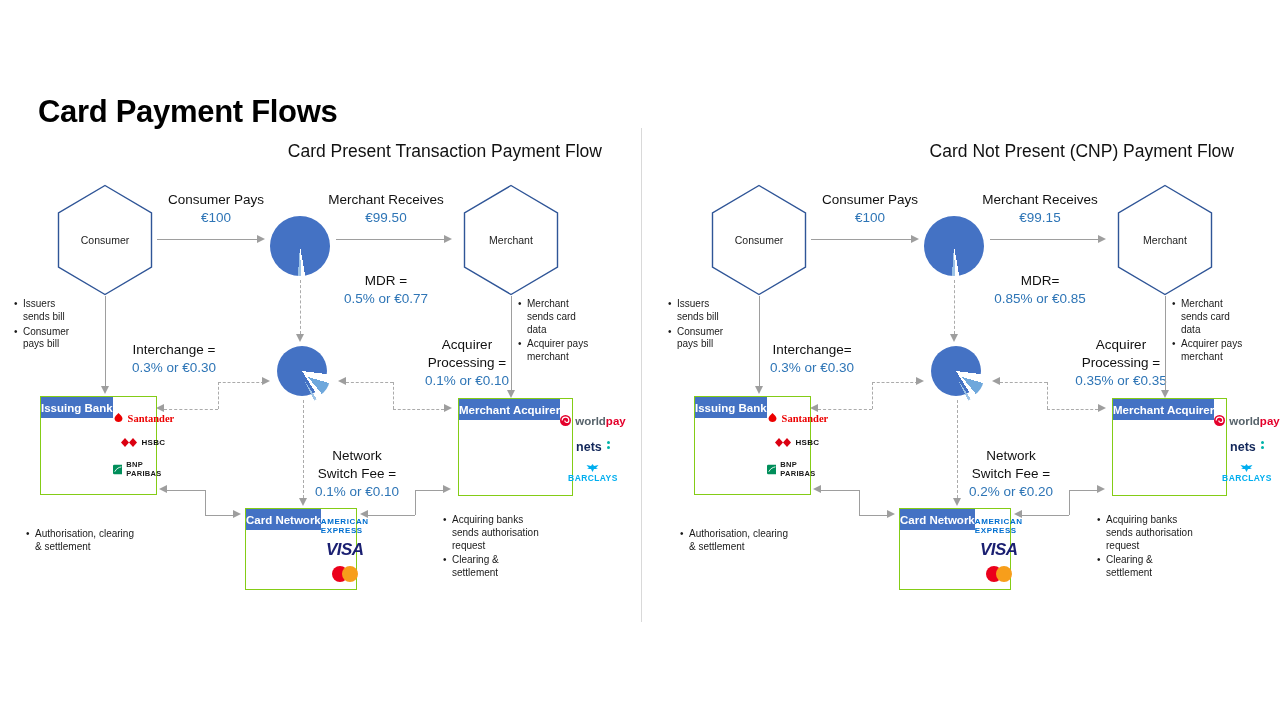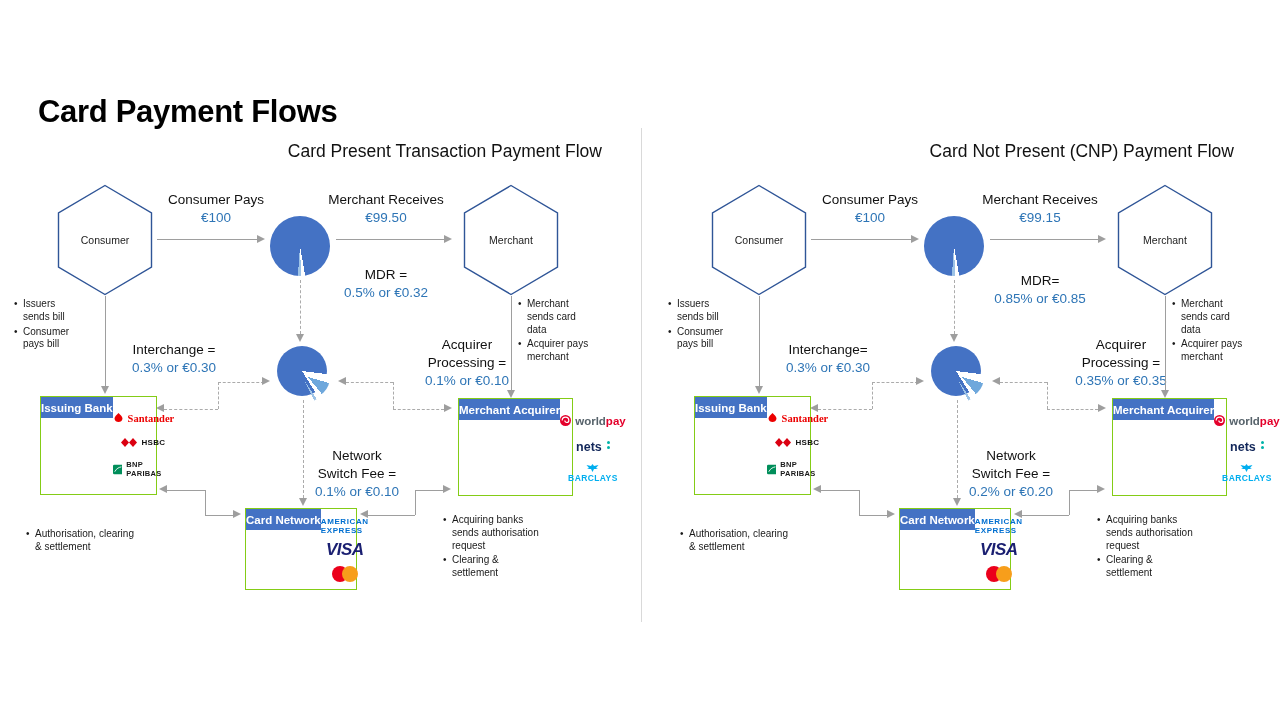--- a/index.html
+++ b/index.html
@@ -93,23 +93,23 @@
     </div>
 
     <div class="tlabel" style="left:146px;top:61px;width:140px">
       <div>Consumer Pays</div>
       <div class="val">€100</div>
     </div>
     <div class="tlabel" style="left:308px;top:61px;width:156px">
       <div>Merchant Receives</div>
       <div class="val">€99.50</div>
     </div>
-    <div class="tlabel" style="left:316px;top:136px;width:140px">
+    <div class="tlabel" style="left:316px;top:142px;width:140px">
       <div>MDR =</div>
-      <div class="val">0.5% or €0.32</div>
+      <div class="val">0.5% or €0.77</div>
     </div>
     <div class="tlabel" style="left:104px;top:211px;width:140px">
       <div>Interchange =</div>
       <div class="val">0.3% or €0.30</div>
     </div>
     <div class="tlabel" style="left:398px;top:206px;width:138px">
       <div>Acquirer</div>
       <div>Processing =</div>
       <div class="val">0.1% or €0.10</div>
     </div>
@@ -268,21 +268,21 @@
       <div class="val">€100</div>
     </div>
     <div class="tlabel" style="left:308px;top:61px;width:156px">
       <div>Merchant Receives</div>
       <div class="val">€99.15</div>
     </div>
     <div class="tlabel" style="left:316px;top:142px;width:140px">
       <div>MDR=</div>
       <div class="val">0.85% or €0.85</div>
     </div>
-    <div class="tlabel" style="left:104px;top:211px;width:140px">
+    <div class="tlabel" style="left:88px;top:211px;width:140px">
       <div>Interchange=</div>
       <div class="val">0.3% or €0.30</div>
     </div>
     <div class="tlabel" style="left:398px;top:206px;width:138px">
       <div>Acquirer</div>
       <div>Processing =</div>
       <div class="val">0.35% or €0.35</div>
     </div>
     <div class="tlabel" style="left:295px;top:317px;width:124px">
       <div>Network</div>

